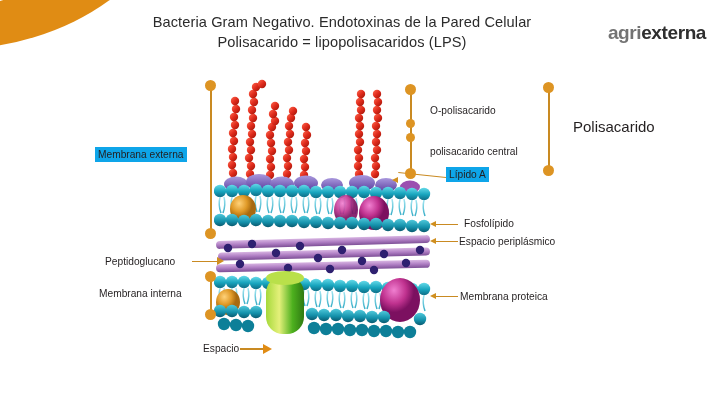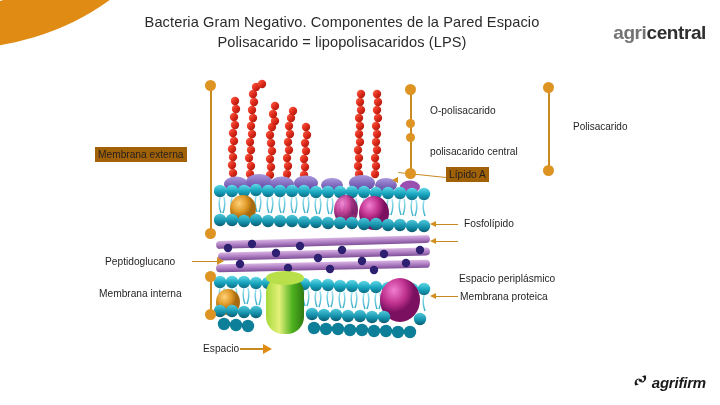--- a/index.html
+++ b/index.html
@@ -85,24 +85,24 @@
   
   .label {
     position: absolute;
     font-size: 10.2px;
     line-height: 13px;
     color: #231f20;
     white-space: nowrap;
     z-index: 7;
   }
   .label.hl {
-    background: #a16207;
+    background: #0ea5e9;
     padding: 1px 3px;
   }
-  .label.big { font-size: 10px; }
+  .label.big { font-size: 15px; }
 
   
   .vline {
     position: absolute;
     width: 1.6px;
     background: #c98a22;
     z-index: 5;
   }
   .dot {
     position: absolute;
@@ -150,37 +150,28 @@
 </style>
 </head>
 <body>
 
 <div class="slide">
 
   <div class="corner-swoosh"></div>
   <div class="corner-swoosh-mask"></div>
 
   <div class="title-block">
-    <div class="title-line">Bacteria Gram Negativo. Componentes de la Pared Espacio</div>
+    <div class="title-line">Bacteria Gram Negativo. Endotoxinas de la Pared Celular</div>
     <div class="title-line">Polisacarido  =  lipopolisacaridos (LPS)</div>
   </div>
 
   <div class="brand-agrimprove">
-    <span class="b-a">agri</span><span class="b-b">central</span>
+    <span class="b-a">agri</span><span class="b-b">externa</span>
   </div>
 
-  <div class="brand-agrifirm">
-    <span class="mark">
-      <svg width="17" height="17" viewBox="0 0 17 17">
-        <path d="M3.2 13.6C2.0 11.4 2.6 8.3 5.0 7.0c2.3-1.3 4.4 0.0 4.0 1.6-0.3 1.2-1.9 1.3-2.3 0.4-0.3-0.7 0.2-1.3 0.8-1.2-0.9-0.6-2.3-0.1-2.7 1.2-0.5 1.6 0.6 3.3 2.4 3.6z" fill="#1a1a1a"></path>
-        <path d="M13.6 3.3c1.2 2.2 0.6 5.3-1.8 6.6-2.3 1.3-4.4 0-4.0-1.6 0.3-1.2 1.9-1.3 2.3-0.4 0.3 0.7-0.2 1.3-0.8 1.2 0.9 0.6 2.3 0.1 2.7-1.2 0.5-1.6-0.6-3.3-2.4-3.6z" fill="#1a1a1a"></path>
-      </svg>
-    </span>
-    <span class="word">agrifirm</span>
-  </div>
 
   <div class="art">
     <svg width="218" height="288" viewBox="0 0 218 288">
       <defs>
         <linearGradient id="gHead" x1="0" y1="0" x2="0" y2="1">
           <stop offset="0%" stop-color="#63d9e8"></stop>
           <stop offset="55%" stop-color="#17a4bd"></stop>
           <stop offset="100%" stop-color="#0d6c85"></stop>
         </linearGradient>
         <linearGradient id="gHeadB" x1="0" y1="0" x2="0" y2="1">
@@ -590,17 +581,17 @@
   <div class="label" style="left:430px; top:104px;text-align:center;">O-polisacarido</div>
 
   <div class="label" style="left:430px; top:145px;">polisacarido central</div>
 
   <div class="label hl" style="left:446px; top:167px;">Lípido A</div>
 
   <div class="label big" style="left:573px; top:120px;">Polisacarido</div>
 
   <div class="label" style="left:464px; top:217px;">Fosfolípido</div>
 
-  <div class="label" style="left:459px; top:235px;margin-top:37px;">Espacio periplásmico</div>
+  <div class="label" style="left:459px; top:235px;">Espacio periplásmico</div>
 
   <div class="label" style="left:460px; top:290px;">Membrana proteica</div>
 
 </div>
 
 </body></html>

